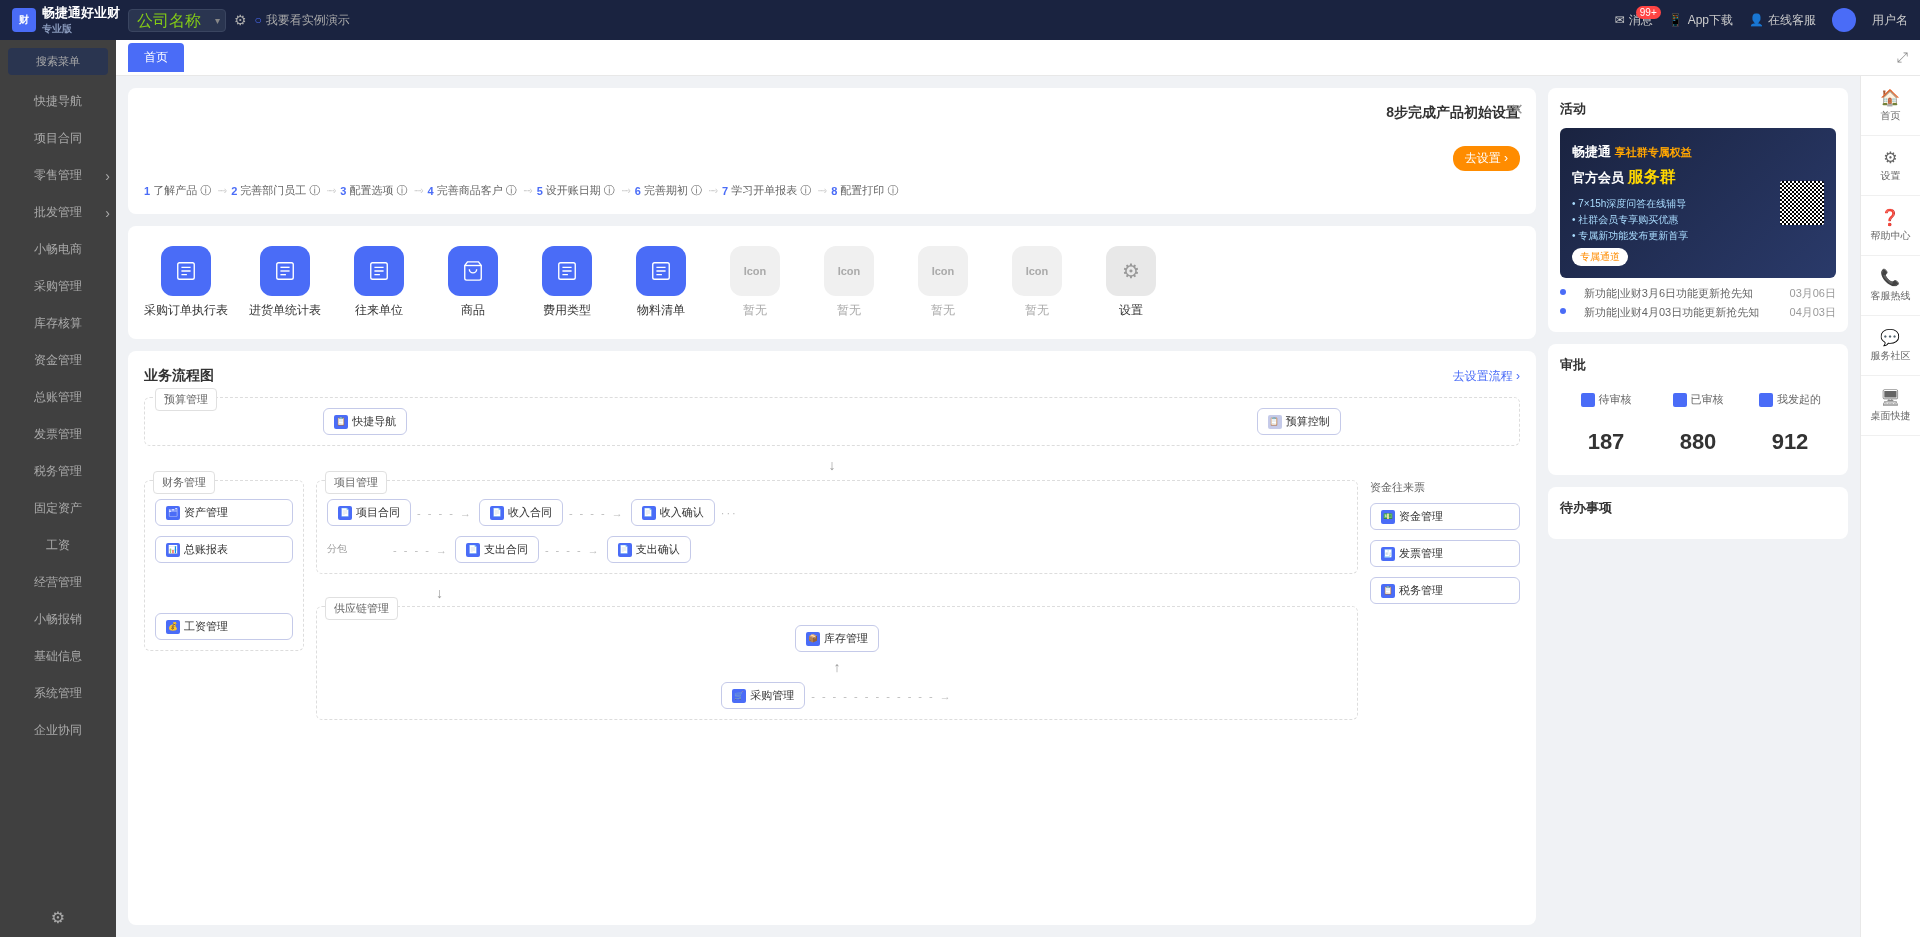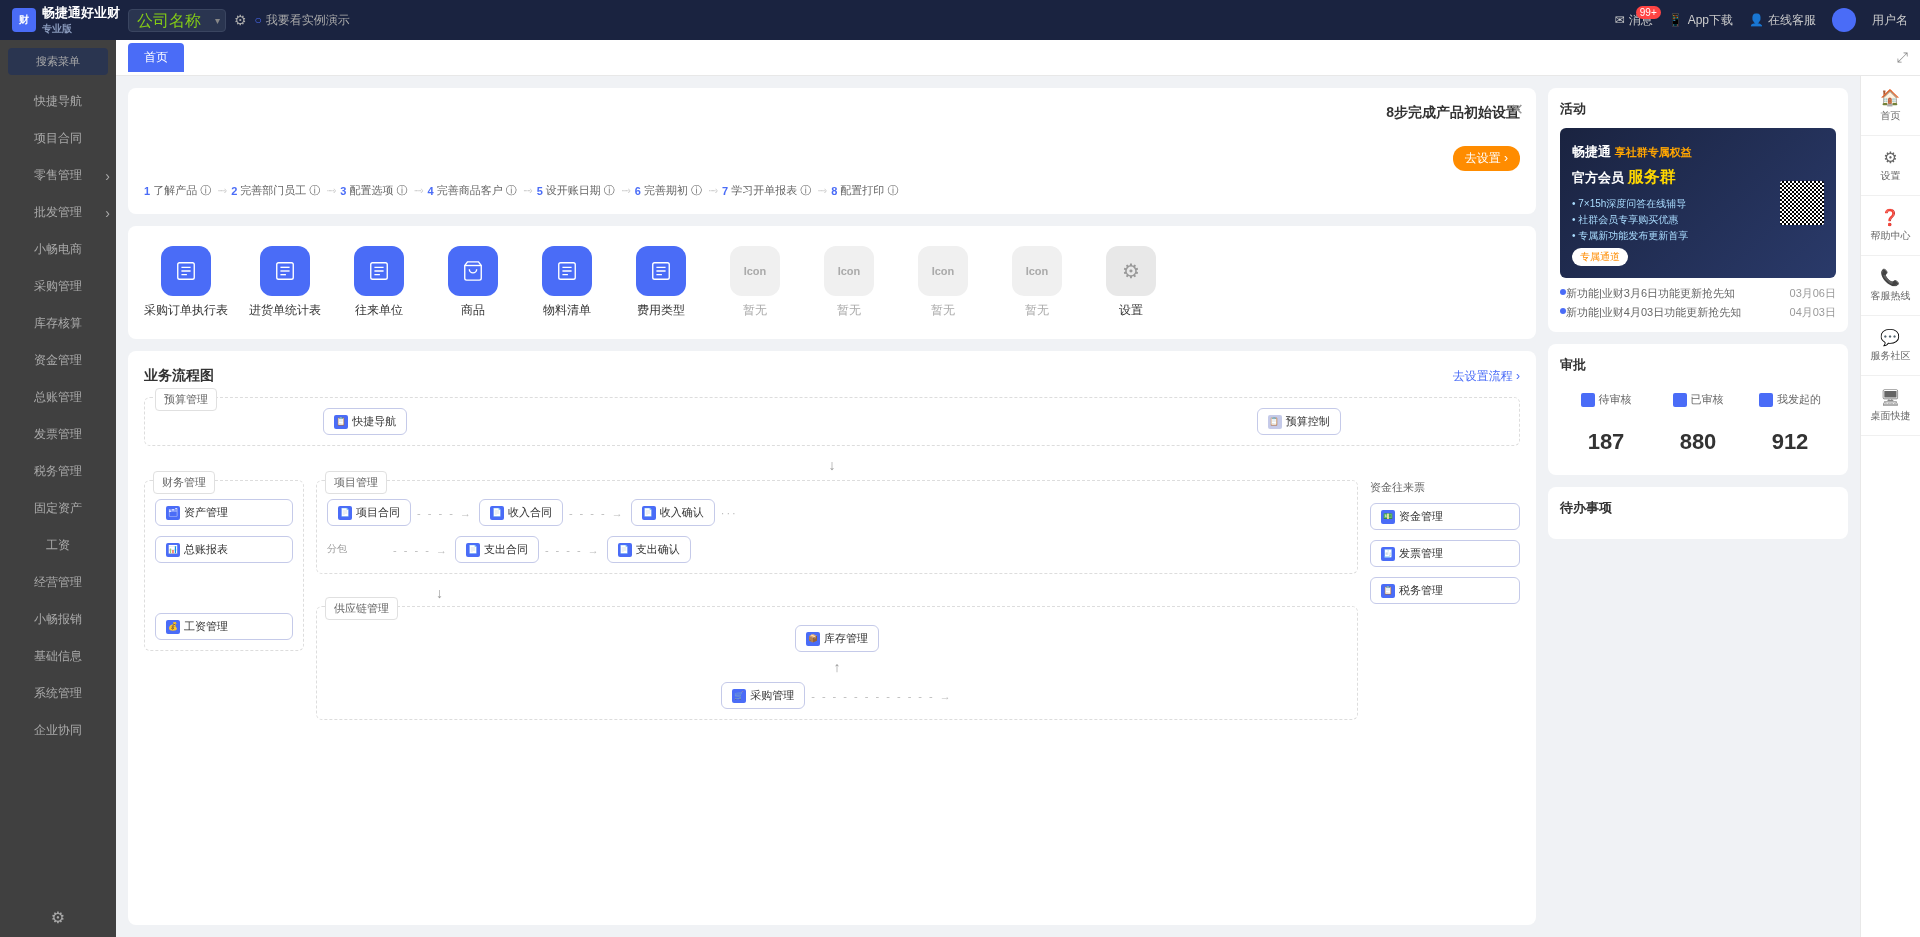--- a/index.html
+++ b/index.html
@@ -79,21 +79,21 @@
     .flow-node .node-icon.light { background: #c5cae9; }
     .flow-dots { color: #bbb; letter-spacing: 2px; }
 
     
     .activity-card { background: #fff; border-radius: 8px; padding: 12px; }
     .card-title { font-size: 13px; font-weight: bold; color: #333; margin-bottom: 10px; }
     .activity-banner { background: linear-gradient(135deg, #1a2340, #2a3a6a); border-radius: 6px; padding: 12px; color: #fff; display: flex; align-items: center; justify-content: space-between; margin-bottom: 8px; }
     .banner-text { font-size: 13px; font-weight: bold; line-height: 1.8; }
     .banner-text .highlight { color: #ffd700; font-size: 16px; }
     .activity-list { display: flex; flex-direction: column; gap: 4px; }
-    .activity-item { display: flex; align-items: flex-start; gap: 0; font-size: 11px; color: #666; }
+    .activity-item { display: flex; align-items: flex-start; gap: 18px; font-size: 11px; color: #666; }
     .activity-dot { width: 6px; height: 6px; background: #4a6cf7; border-radius: 50%; margin-top: 3px; flex-shrink: 0; }
     .activity-text { flex: 1; }
     .activity-date { color: #999; white-space: nowrap; }
 
     .approval-card { background: #fff; border-radius: 8px; padding: 12px; }
     .approval-stats { display: flex; gap: 0; }
     .approval-stat { flex: 1; text-align: center; padding: 8px 4px; }
     .approval-stat .stat-label { font-size: 11px; color: #666; margin-bottom: 22px; display: flex; align-items: center; justify-content: center; gap: 4px; }
     .approval-stat .stat-num { font-size: 22px; font-weight: bold; color: #333; }
     .stat-icon { width: 14px; height: 14px; border-radius: 2px; display: inline-block; }
@@ -279,30 +279,30 @@
               </div>
               <span class="icon-label">商品</span>
             </div>
             <div class="icon-item">
               <div class="icon-box" style="background:#4a6cf7;">
                 <svg width="22" height="22" viewBox="0 0 24 24" fill="none">
                     <rect x="3" y="3" width="18" height="18" rx="2" stroke="white" stroke-width="1.5"></rect>
                     <path d="M7 8h10M7 12h10M7 16h6" stroke="white" stroke-width="1.5"></path>
                   </svg>
               </div>
-              <span class="icon-label">物料清单</span>
+              <span class="icon-label">费用类型</span>
             </div>
             <div class="icon-item">
               <div class="icon-box" style="background:#4a6cf7;">
                 <svg width="22" height="22" viewBox="0 0 24 24" fill="none">
                     <rect x="3" y="3" width="18" height="18" rx="2" stroke="white" stroke-width="1.5"></rect>
                     <path d="M7 8h10M7 12h10M7 16h6" stroke="white" stroke-width="1.5"></path>
                   </svg>
               </div>
-              <span class="icon-label">费用类型</span>
+              <span class="icon-label">物料清单</span>
             </div>
             <div class="icon-item">
               <div class="icon-box gray" style="font-size:11px;font-weight:bold;">Icon</div>
               <span class="icon-label gray">暂无</span>
             </div>
             <div class="icon-item">
               <div class="icon-box gray" style="font-size:11px;font-weight:bold;">Icon</div>
               <span class="icon-label gray">暂无</span>
             </div>
             <div class="icon-item">

